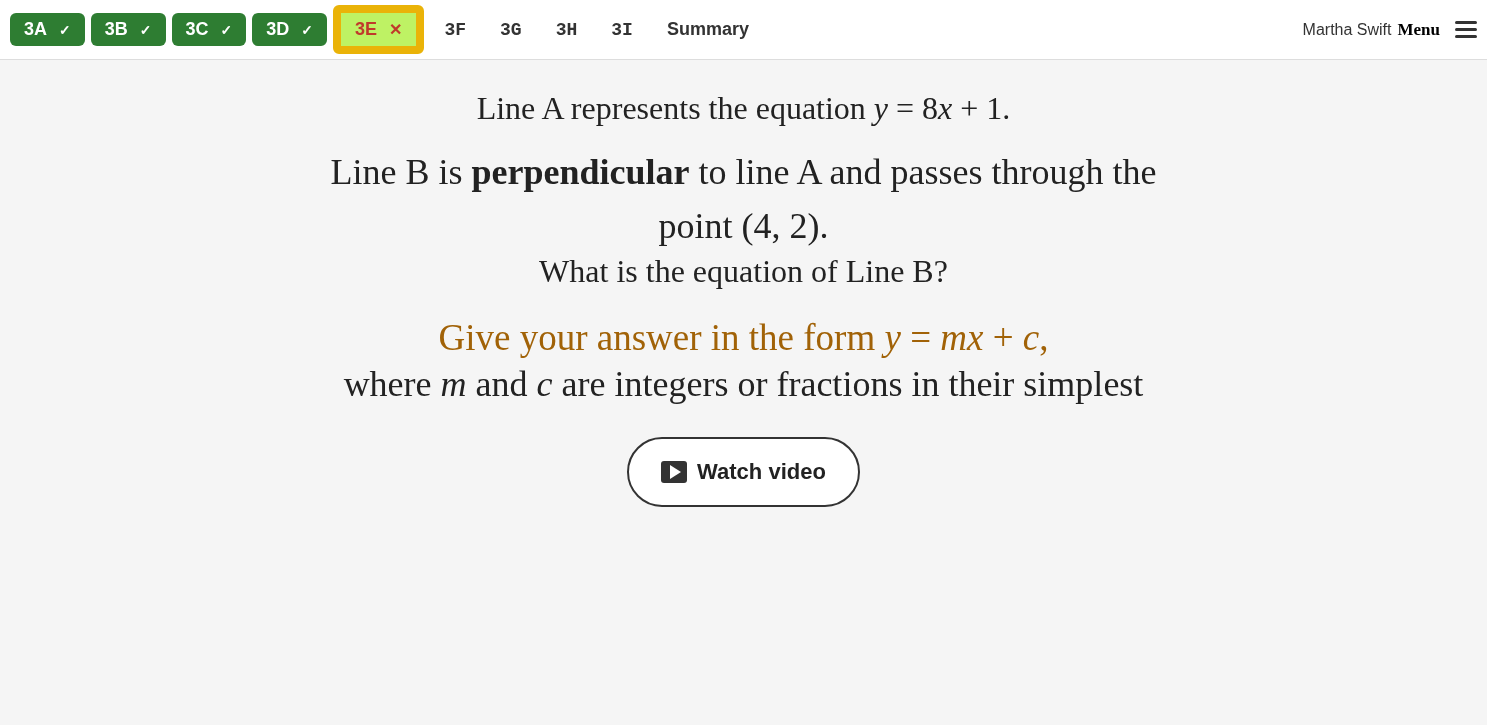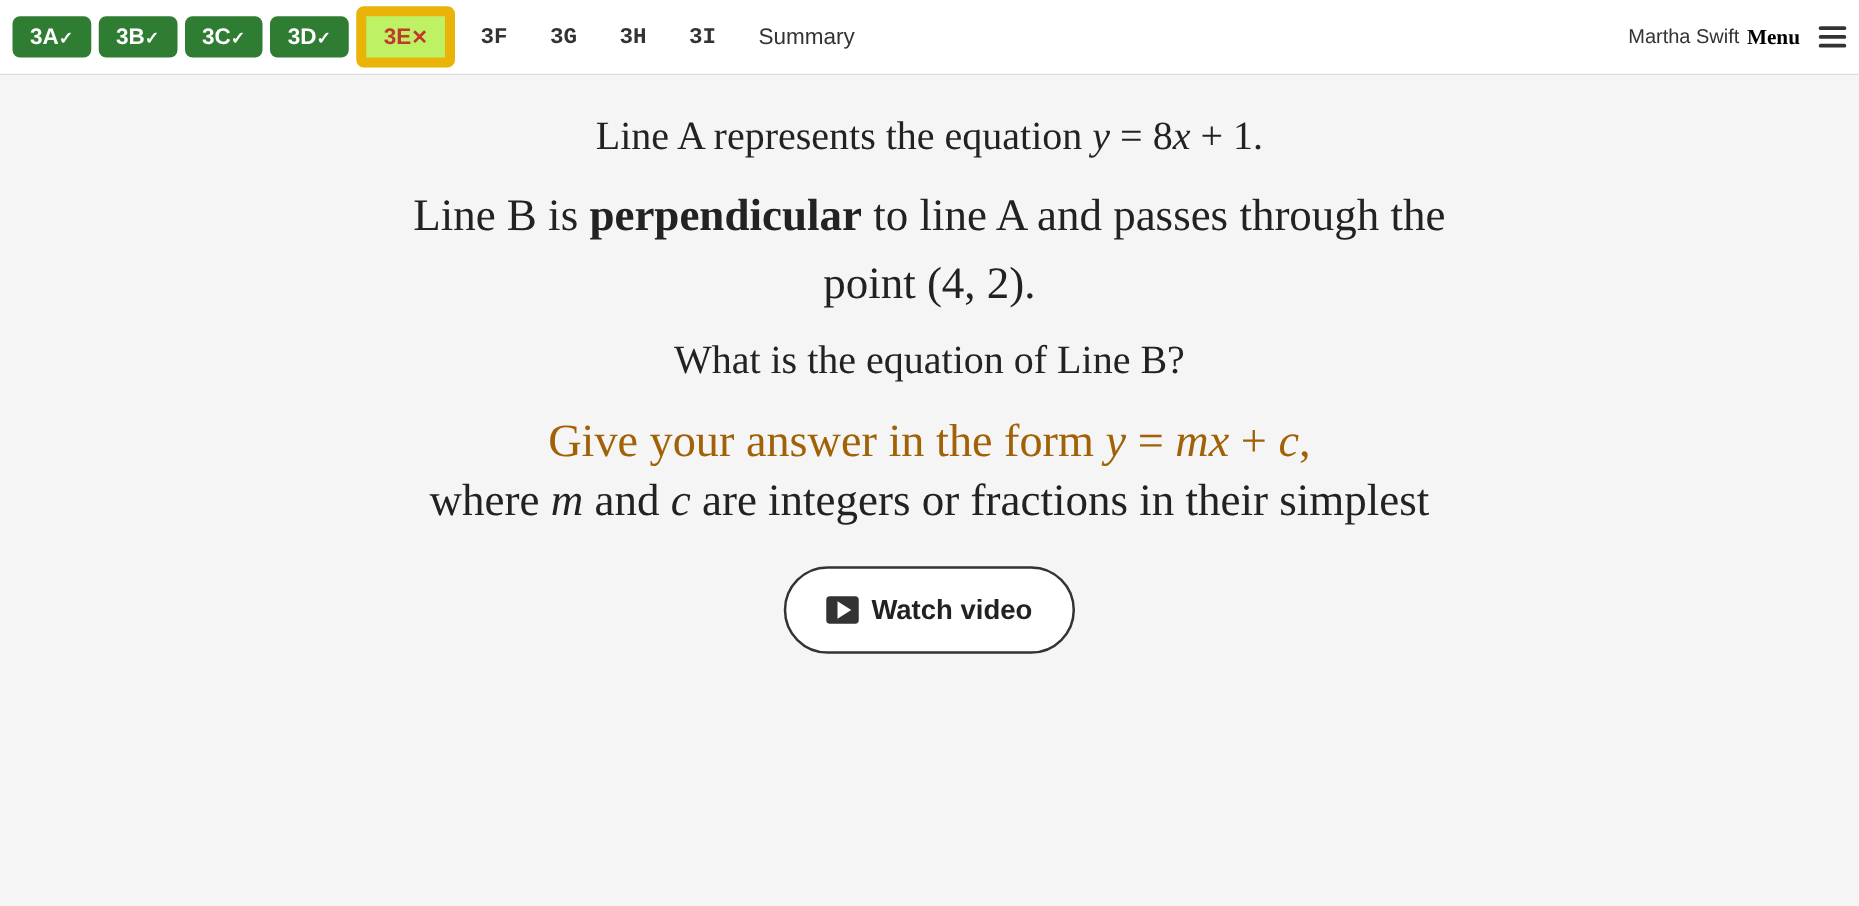--- a/index.html
+++ b/index.html
@@ -20,21 +20,21 @@
       background: #ffffff;
       height: 60px;
       padding: 0 10px;
       gap: 6px;
       border-bottom: 1px solid #ddd;
     }
 
     .nav-tab {
       display: flex;
       align-items: center;
-      gap: 0;
+      gap: 12px;
       padding: 6px 14px;
       border-radius: 6px;
       font-size: 18px;
       font-weight: 600;
       font-family: Arial, sans-serif;
       cursor: pointer;
     }
 
     .nav-tab.completed {
       background: #2e7d32;
@@ -51,21 +51,21 @@
     .nav-tab.plain {
       background: transparent;
       color: #333;
       font-weight: 600;
       font-family: Liberation Mono, monospace;
     }
 
     .nav-tab.summary {
       background: transparent;
       color: #333;
-      font-weight: 400;
+      font-weight: 700;
       font-size: 18px;
     }
 
     .check-icon {
       color: white;
       font-size: 14px;
     }
 
     .x-icon {
       color: #c0392b;
@@ -124,21 +124,20 @@
       font-family: 'Times New Roman', Times, serif;
       color: #222;
       margin-bottom: 18px;
     }
 
     .line-b {
       font-size: 36px;
       text-align: center;
       font-family: 'Times New Roman', Times, serif;
       color: #222;
-      margin-bottom: 16px;
       line-height: 1.5;
     }
 
     .line-b b {
       font-weight: 900;
     }
 
     .what-eq {
       font-size: 32px;
       text-align: center;

